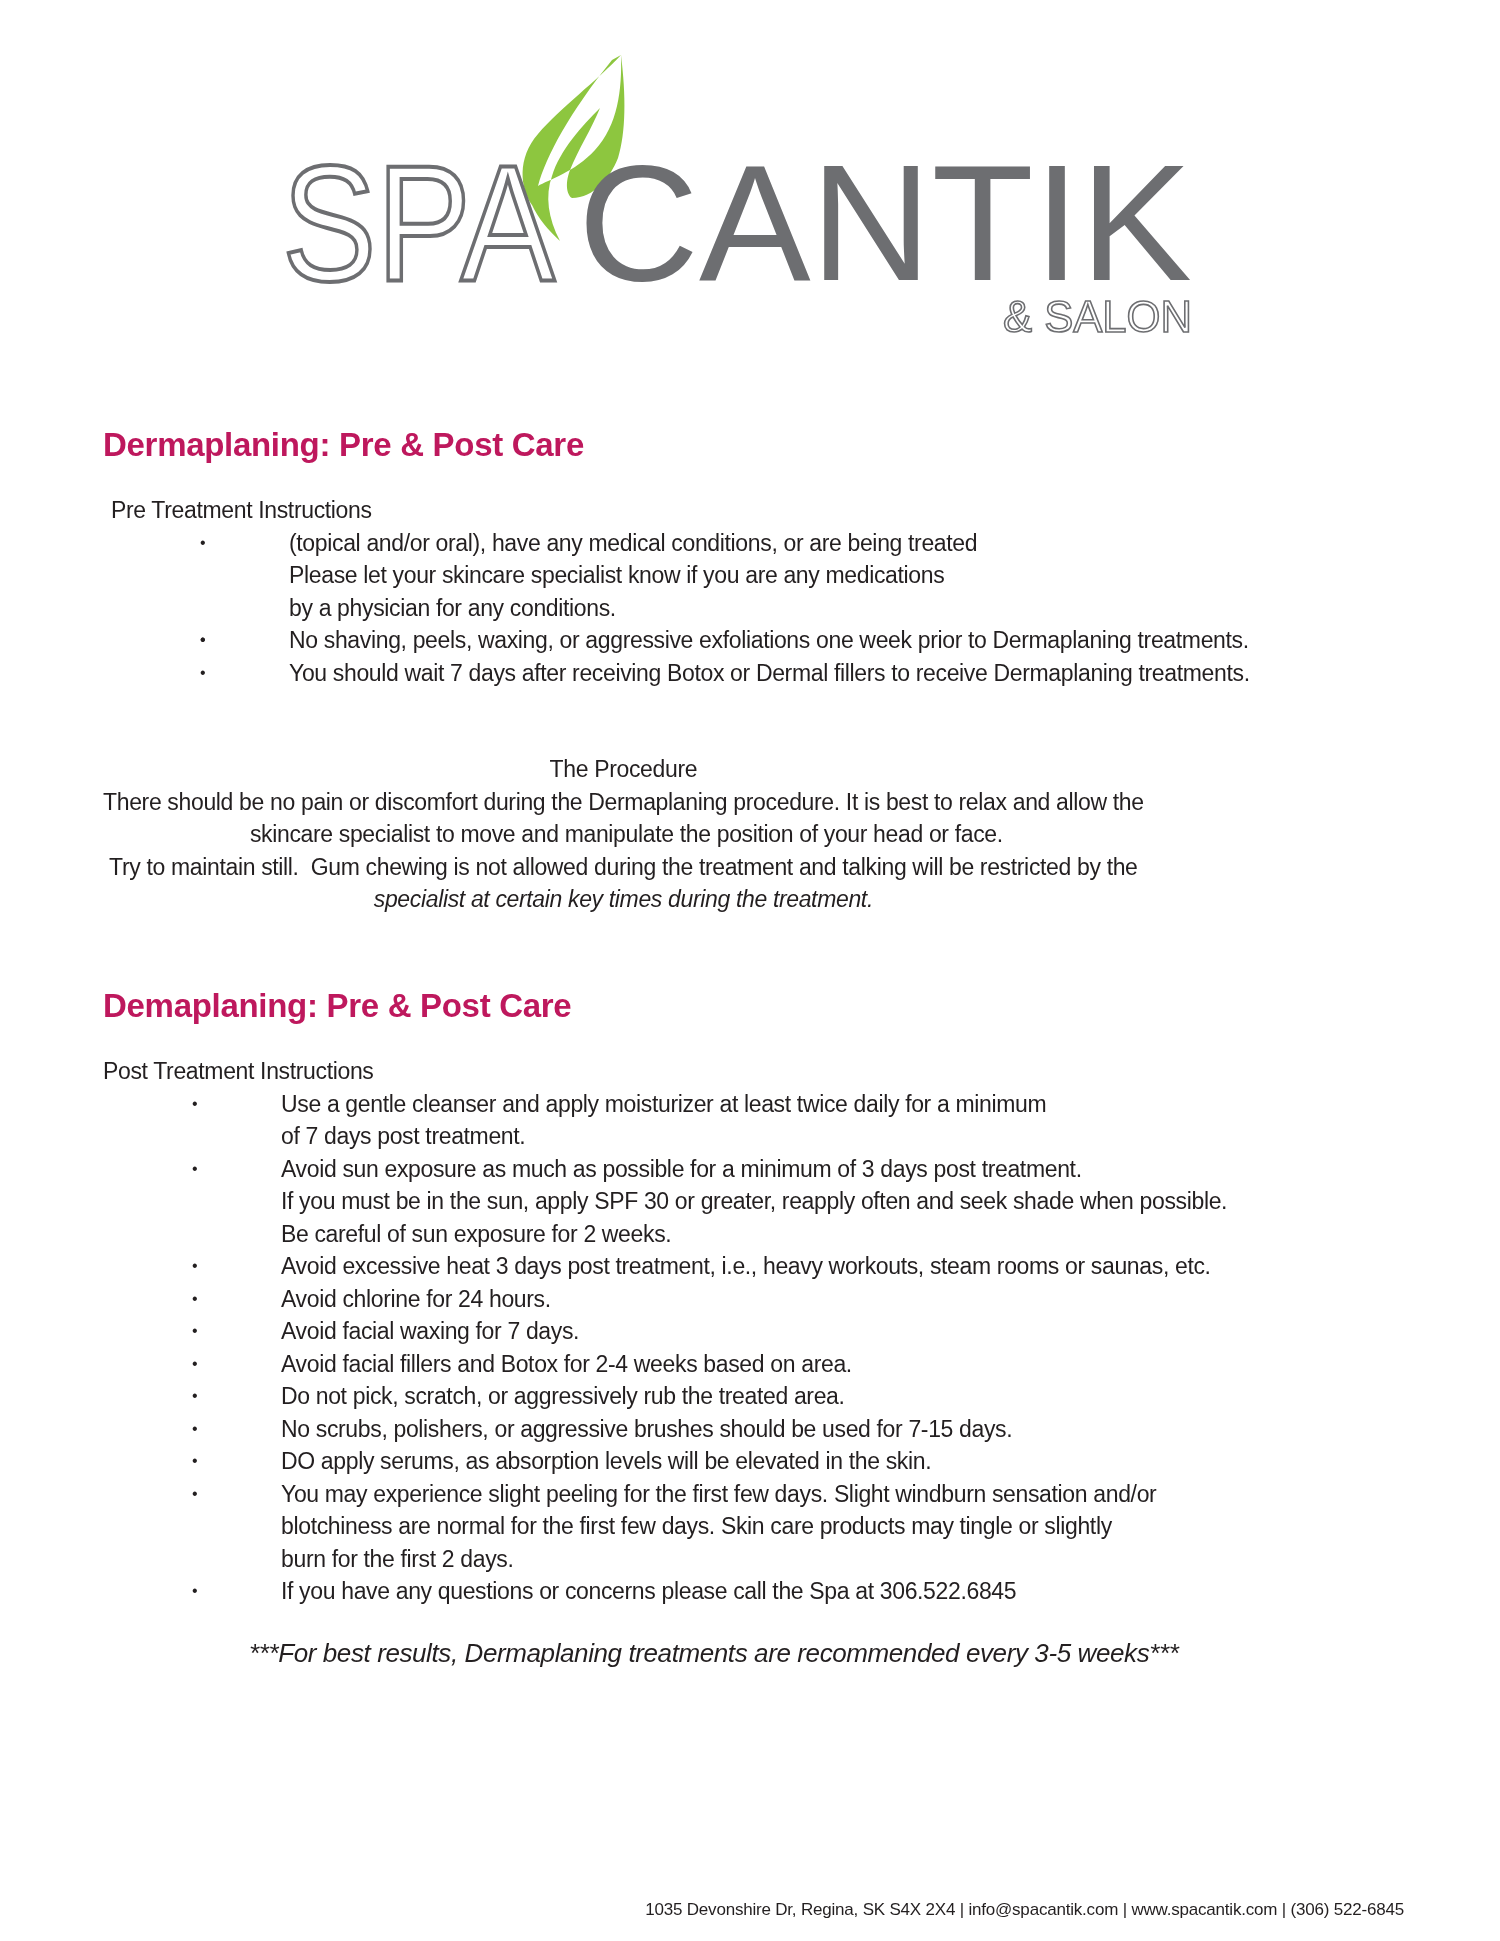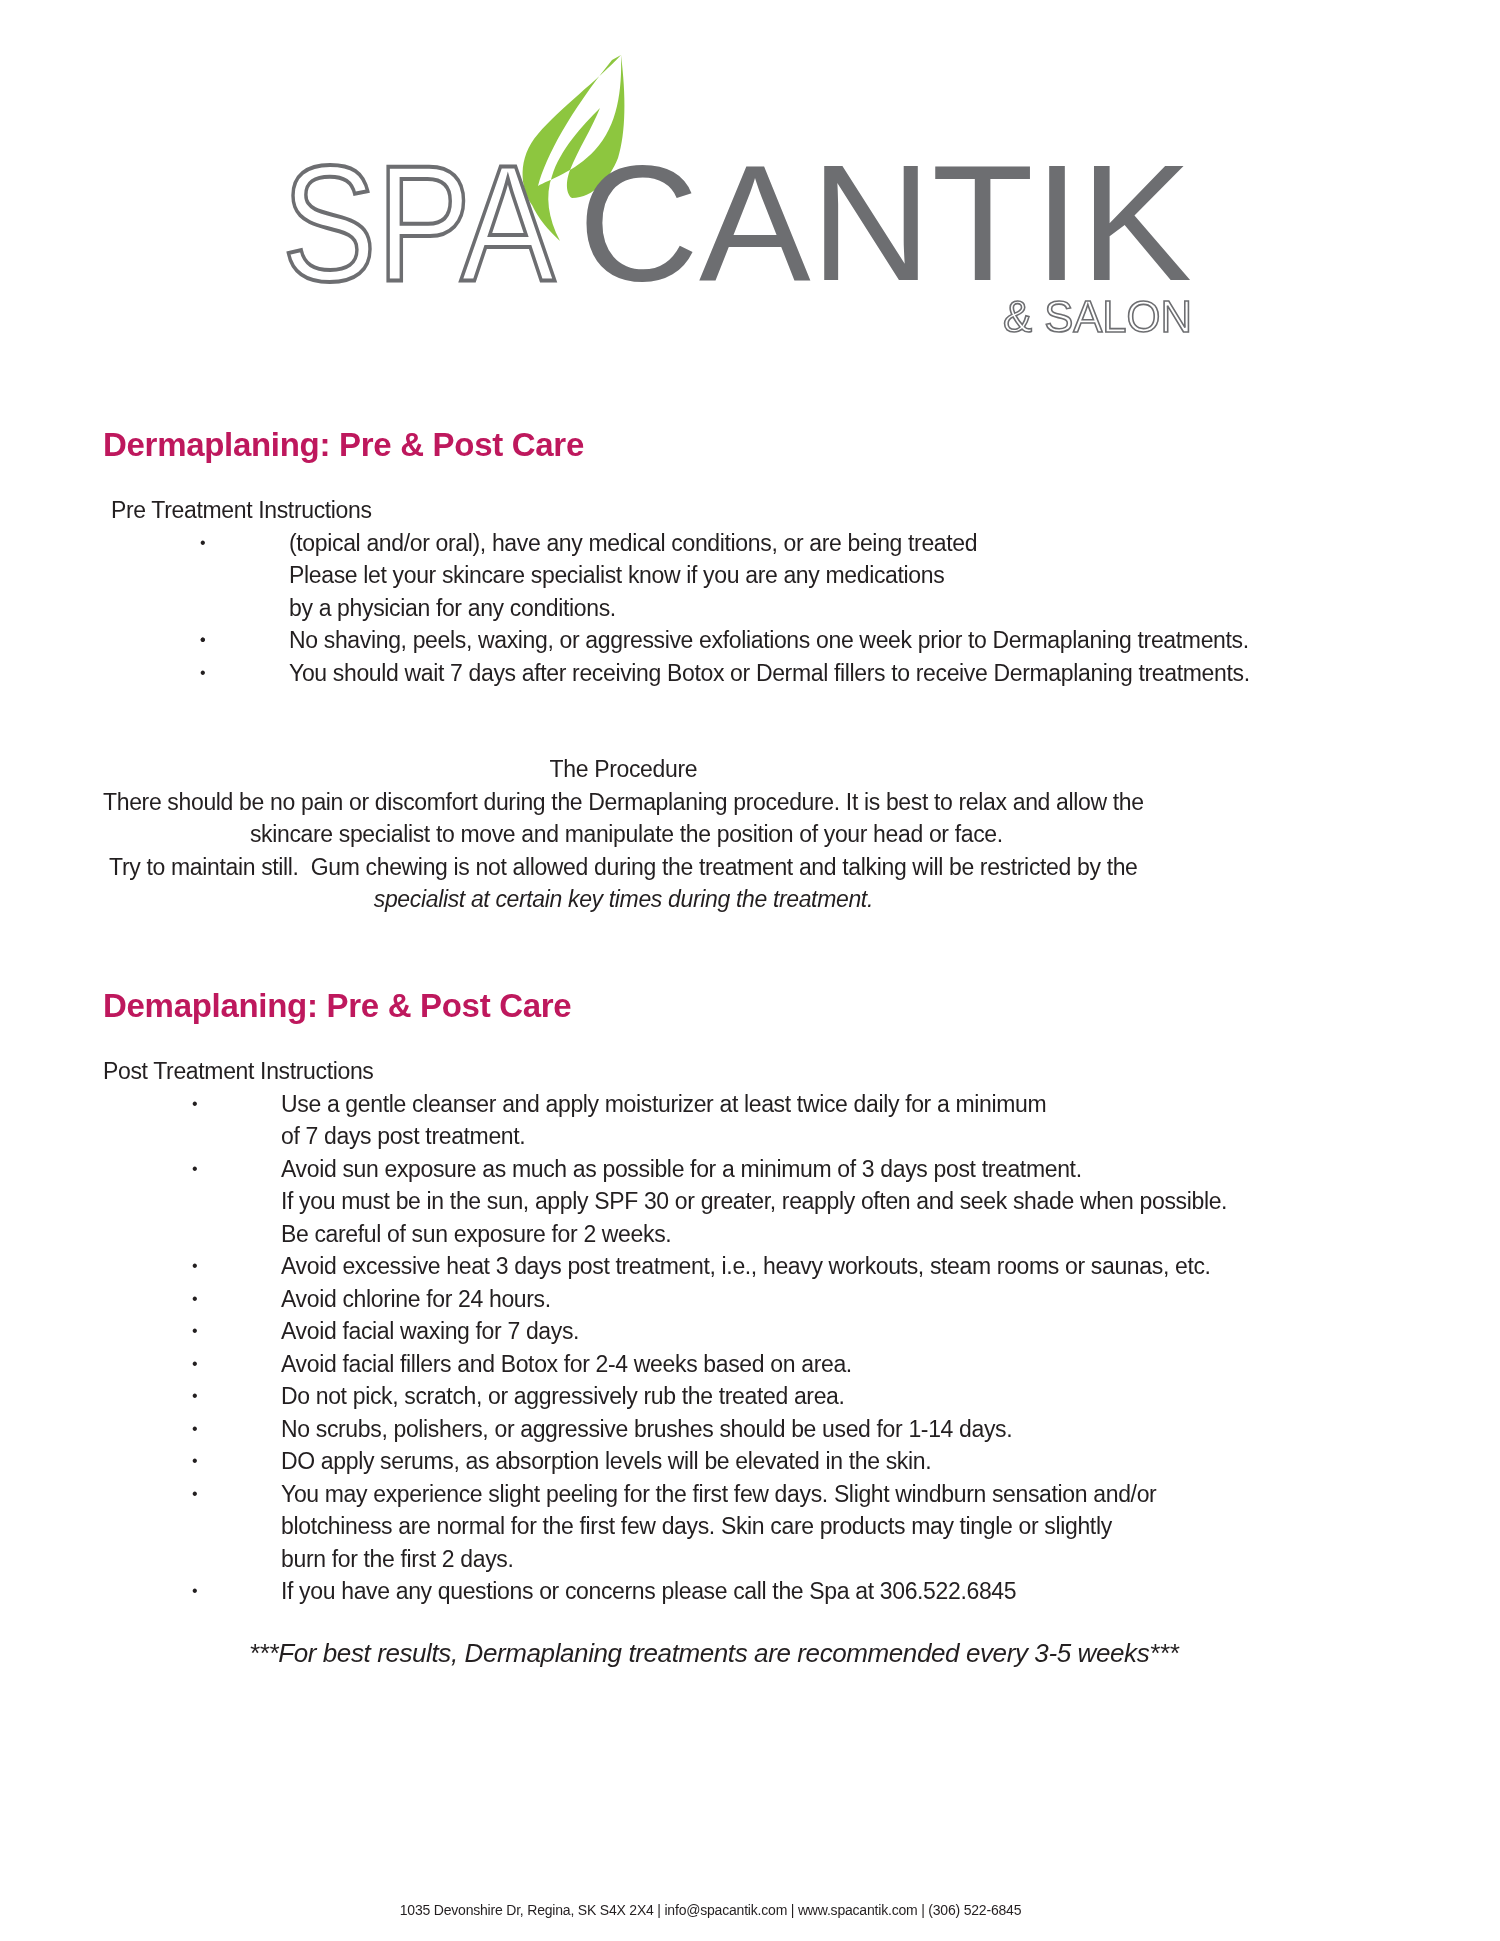--- a/index.html
+++ b/index.html
@@ -24,22 +24,22 @@
     position: absolute; left: 89px; top: 0; font-size: 16px; line-height: 32.5px;
   }
   .li .txt { display: block; margin-left: 178px; }
   .li .txt .line { display: block; }
   .note {
     position: absolute; left: 249px; top: 1637px;
     font-style: italic; font-size: 26px; line-height: 32.5px; white-space: nowrap;
     letter-spacing: -0.4px;
   }
   .footer {
-    position: absolute; left: 0; width: 1404px; top: 1900px; text-align: center;
-    font-size: 14px; line-height: 20px; white-space: nowrap; letter-spacing: -0.2px;
+    position: absolute; left: 0; width: 1404px; top: 1900px; text-align: right;
+    font-size: 17px; line-height: 20px; white-space: nowrap; letter-spacing: -0.2px;
   }
   .footer span.addr { margin-left: 17px; }
 </style>
 </head>
 <body>
 
 <div class="logo">
   <svg width="1500" height="360" viewBox="0 0 1500 360" xmlns="http://www.w3.org/2000/svg">
 
     <g>
@@ -142,21 +142,21 @@
     </div>
     <div class="li">
       <span class="bullet">•</span>
       <span class="txt">
           <span class="line">Do not pick, scratch, or aggressively rub the treated area.</span>
         </span>
     </div>
     <div class="li">
       <span class="bullet">•</span>
       <span class="txt">
-          <span class="line">No scrubs, polishers, or aggressive brushes should be used for 1-14 days.</span>
+          <span class="line">No scrubs, polishers, or aggressive brushes should be used for 7-15 days.</span>
         </span>
     </div>
     <div class="li">
       <span class="bullet">•</span>
       <span class="txt">
           <span class="line">DO apply serums, as absorption levels will be elevated in the skin.</span>
         </span>
     </div>
     <div class="li">
       <span class="bullet">•</span>

